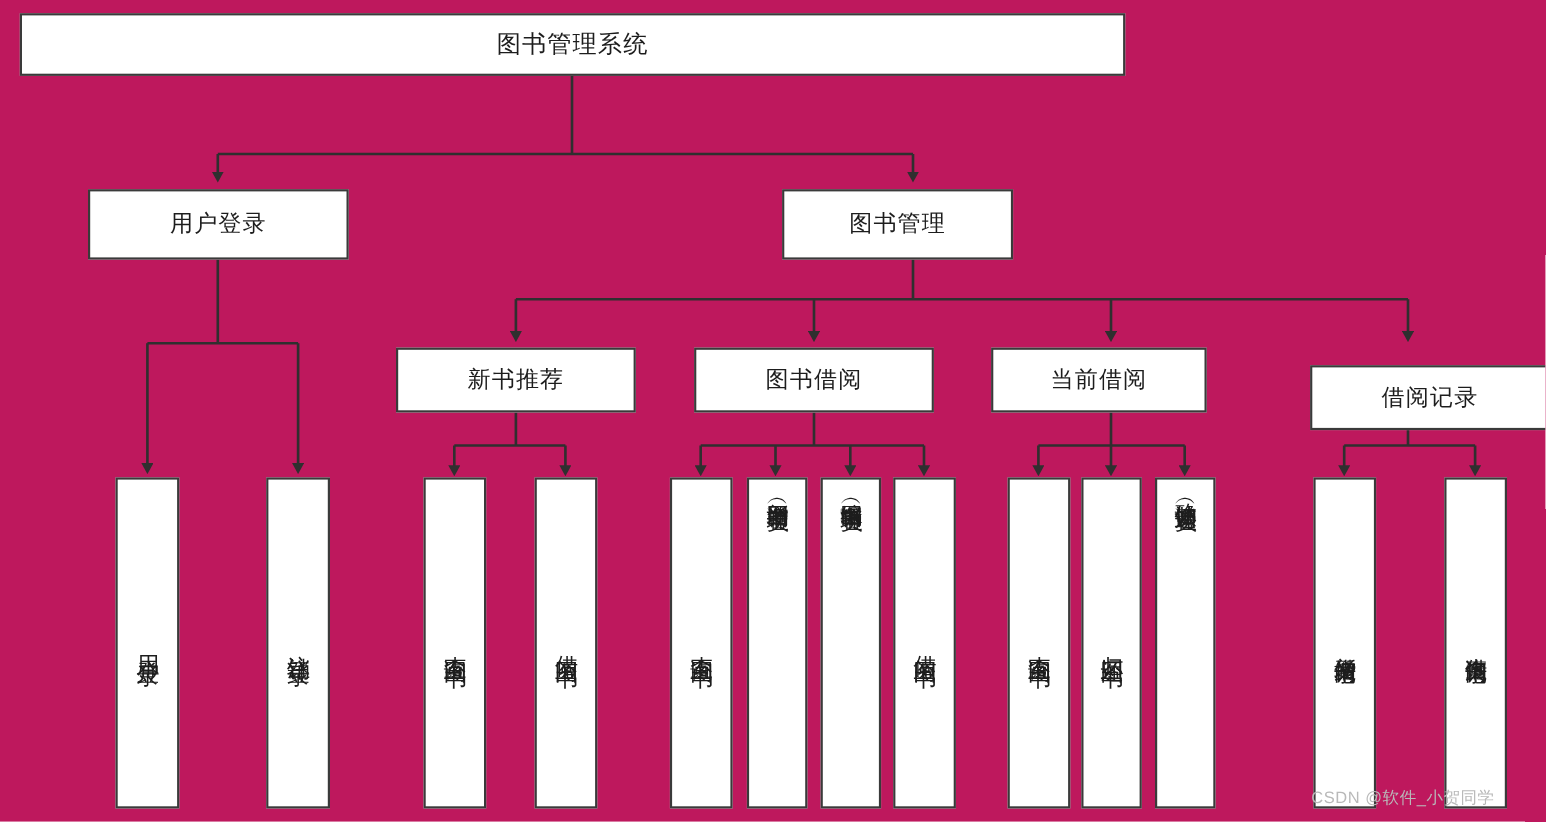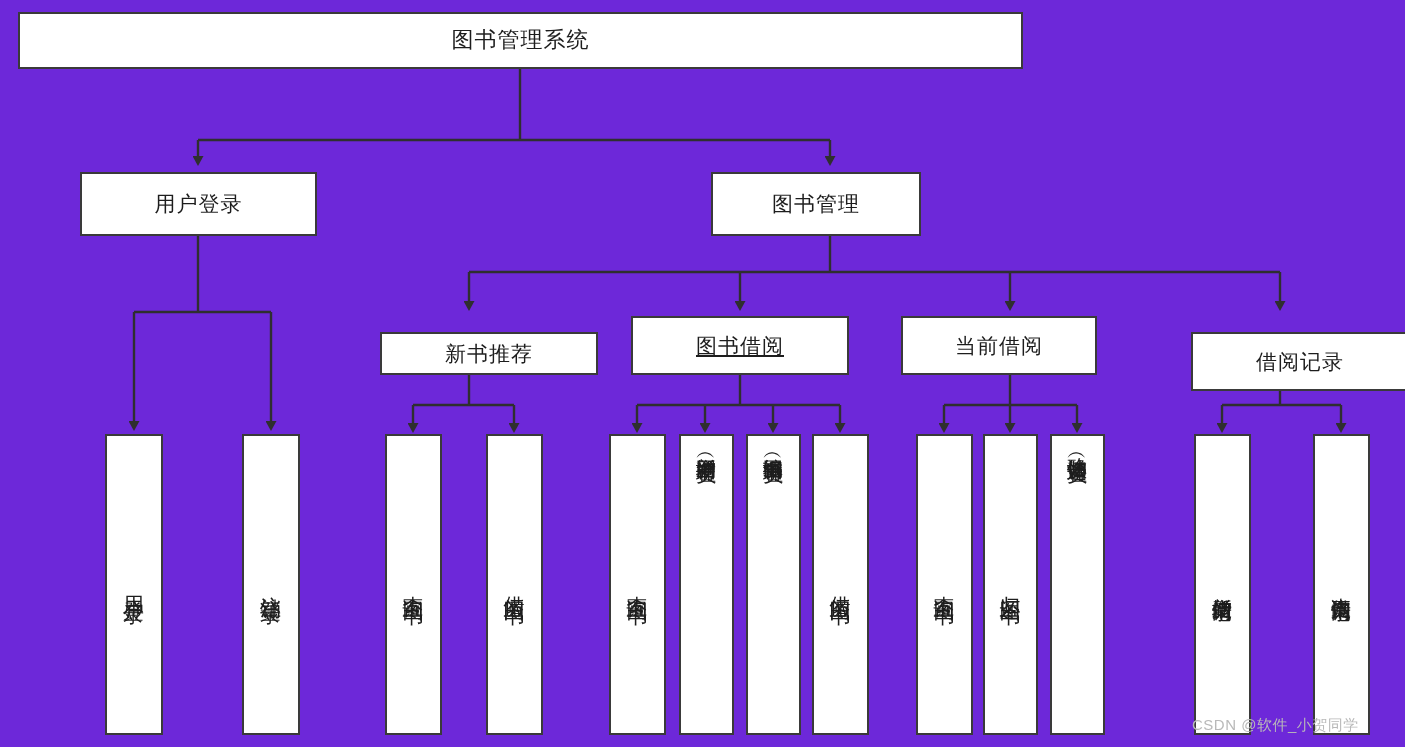--- a/index.html
+++ b/index.html
@@ -7,21 +7,21 @@
     padding: 0;
     background: #ffffff;
   }
   body {
     font-family: "Liberation Sans", "DejaVu Sans", sans-serif;
   }
   #canvas {
     position: relative;
     width: 1405px;
     height: 747px;
-    background: #6d28d9;
+    background: #be185d;
     overflow: hidden;
   }
   svg.wires {
     position: absolute;
     left: 0;
     top: 0;
     width: 1405px;
     height: 747px;
     pointer-events: none;
   }
@@ -137,24 +137,24 @@
     <span class="label">图书管理系统</span>
   </div>
 
   <div class="node h" style="left:80px; top:172px; width:237px; height:64px;">
     <span class="label">用户登录</span>
   </div>
   <div class="node h" style="left:711px; top:172px; width:210px; height:64px;">
     <span class="label">图书管理</span>
   </div>
 
-  <div class="node h" style="left:380px; top:316px; width:218px; height:43px;margin-top:16px;">
+  <div class="node h" style="left:360px; top:316px; width:218px; height:59px;">
     <span class="label">新书推荐</span>
   </div>
-  <div class="node h" style="left:631px; top:316px; width:218px; height:59px;text-decoration:underline;">
+  <div class="node h" style="left:631px; top:316px; width:218px; height:59px;">
     <span class="label">图书借阅</span>
   </div>
   <div class="node h" style="left:901px; top:316px; width:196px; height:59px;">
     <span class="label">当前借阅</span>
   </div>
   <div class="node h" style="left:1171px; top:332px; width:218px; height:59px;margin-left:20px;">
     <span class="label">借阅记录</span>
   </div>
 
   <div class="node v" style="left:105px; top:434px; width:58px; height:301px; align-items:center; padding-top:0;">

